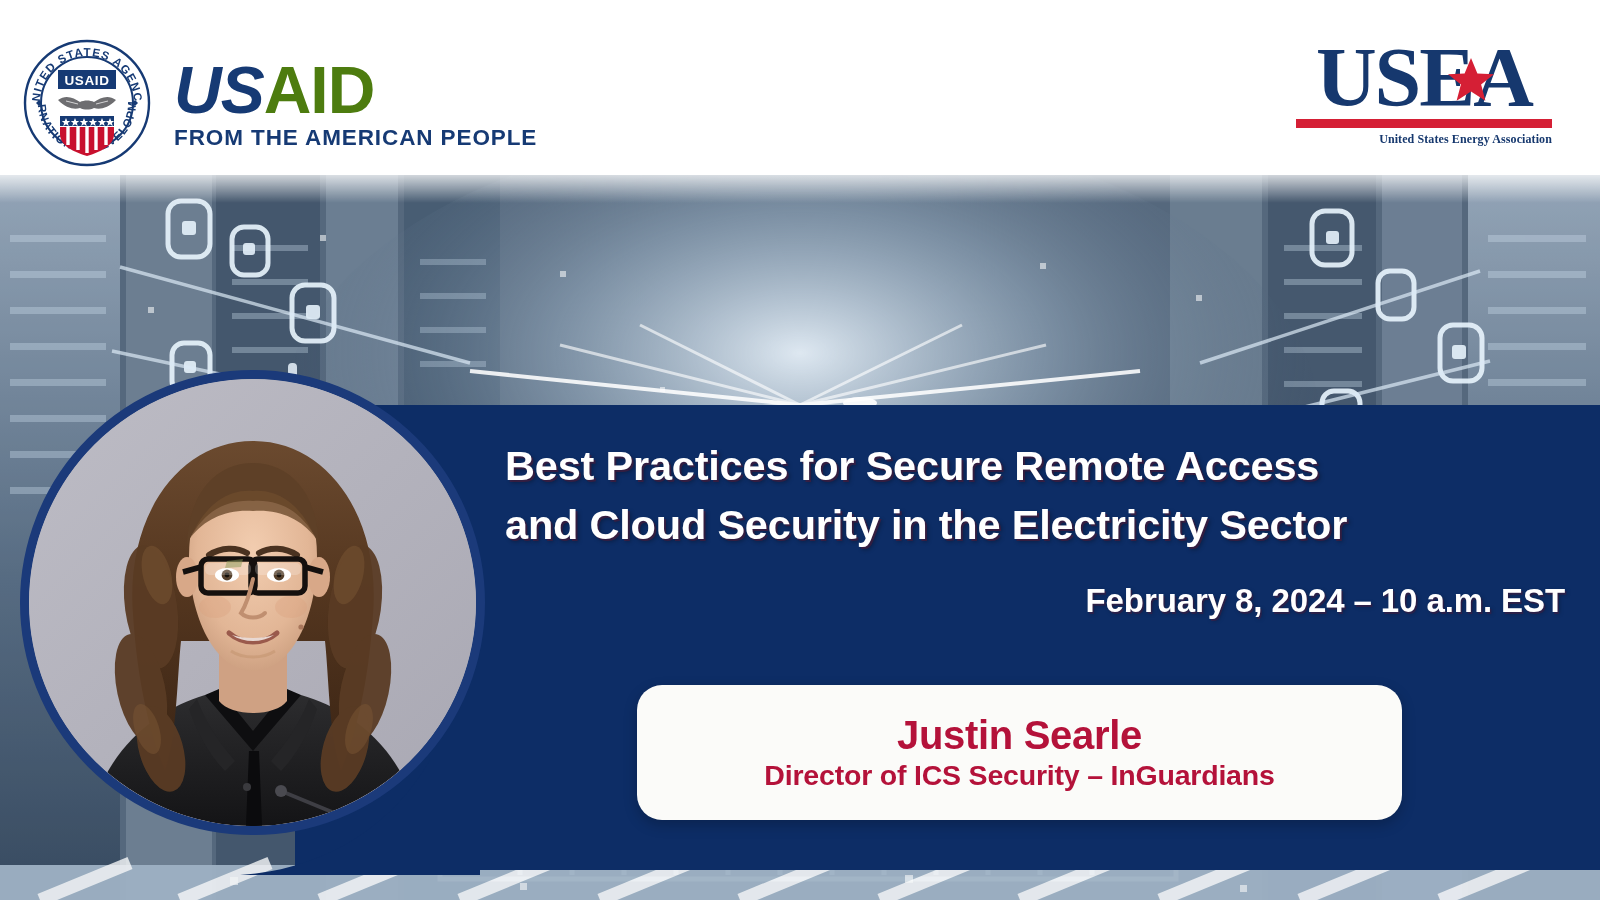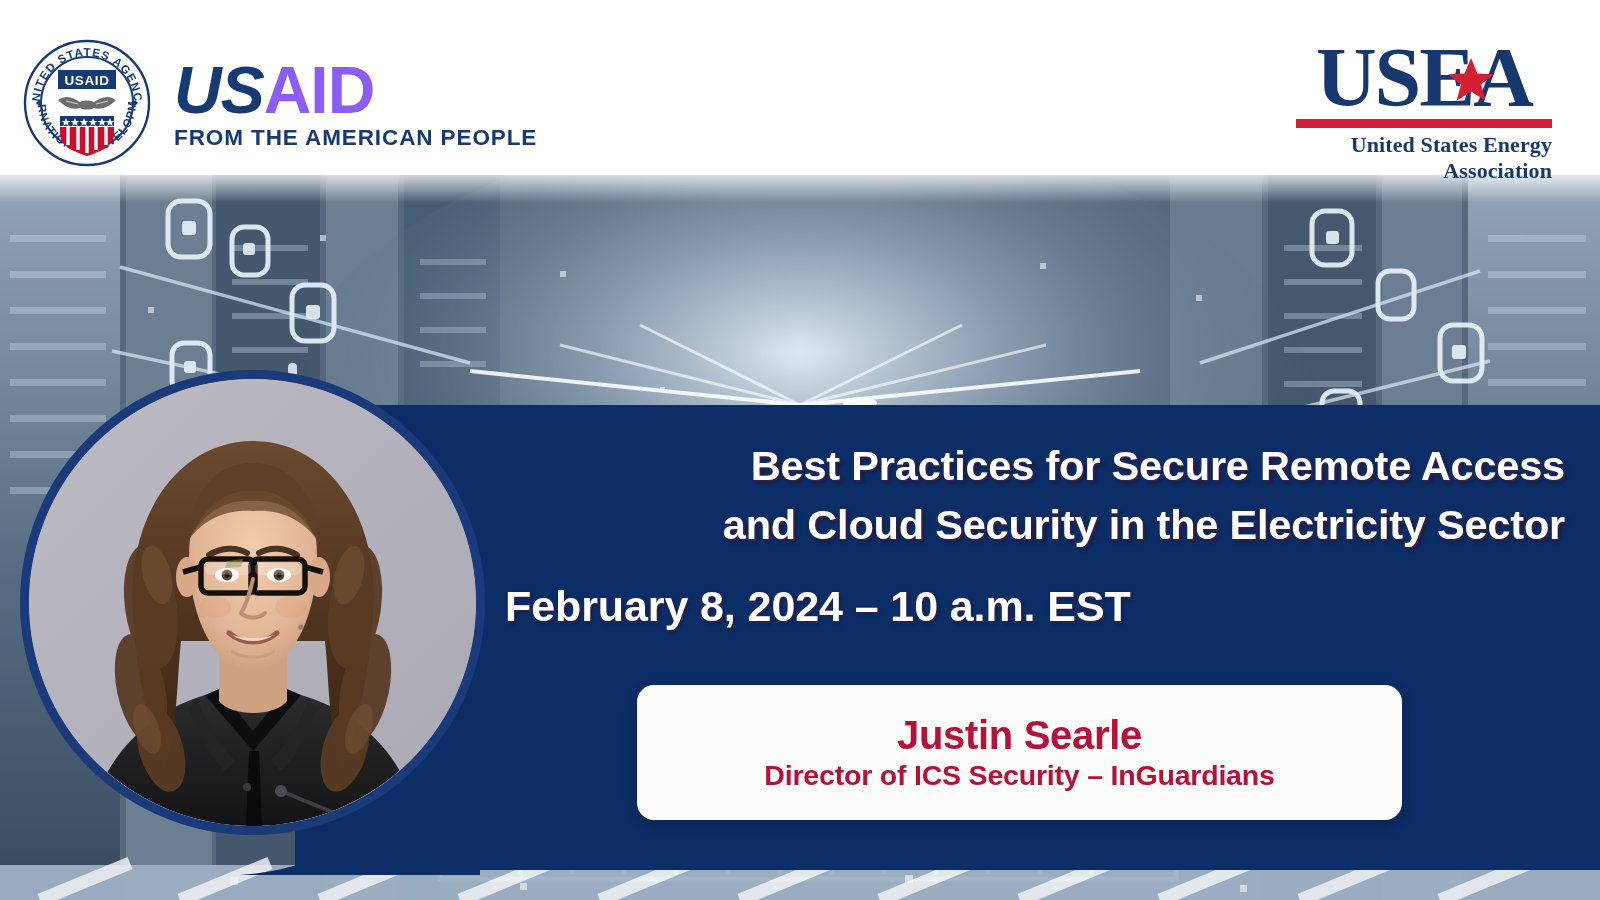--- a/index.html
+++ b/index.html
@@ -14,61 +14,61 @@
 
   
   .usaid-block { position:absolute; left:22px; top:38px; display:flex; align-items:center; gap:22px; }
   .seal { position:relative; width:130px; height:130px; flex:none; }
 
   
   .usaid-word { position:relative; top:2px; }
   .usaid-main { font-size:66px; font-weight:700; letter-spacing:-1px; line-height:0.95;
     font-family:"Liberation Sans","DejaVu Sans",sans-serif; }
   .usaid-us { color:#163a74;font-style:italic; }
-  .usaid-aid { color:#8b5cf6; }
+  .usaid-aid { color:#4d7c0f; }
   .usaid-sub { margin-top:4px; font-size:22.5px; font-weight:700; color:#163a74;
     letter-spacing:0.9px; }
 
   
   .usea-block { position:absolute; right:48px; top:40px; width:256px; text-align:right; }
   .usea-mark { position:relative; height:78px; }
   .usea-bar { height:9px; background:#d51f35; margin-top:1px; }
-  .usea-sub { margin-top:4px; font-size:22px; font-weight:700; color:#16386e;
+  .usea-sub { margin-top:4px; font-size:12px; font-weight:700; color:#16386e;
     font-family:"Liberation Serif","DejaVu Serif",serif; letter-spacing:0.1px; }
 
   
   .bg { position:absolute; left:0; top:175px; width:1600px; height:725px; overflow:hidden;
     background:
       linear-gradient(180deg, rgba(255,255,255,.55) 0%, rgba(255,255,255,0) 10%),
       linear-gradient(100deg,#6d7d90 0%, #8b9aab 16%, #5f7governance 16%, #44576c 30%, #7f90a3 46%, #34485f 62%, #7c8d9f 78%, #40546b 92%, #6c7d90 100%),
       #5d6f83;
     z-index:5; }
   .bg svg { position:absolute; left:0; top:0; }
 
   
   .navy { position:absolute; left:295px; top:405px; width:1305px; height:465px;
     background:#0d2d66; z-index:20; }
   
   .navy-cut { position:absolute; left:240px; top:760px; width:240px; height:115px;
     z-index:21; pointer-events:none; }
 
   .content { position:absolute; left:295px; top:405px; width:1305px; height:465px; z-index:30; }
 
-  .title { position:absolute; left:210px; top:32px; width:1060px; text-align:right;
+  .title { position:absolute; left:210px; top:32px; width:1060px; text-align:left;
     color:#ffffff; font-size:41.5px; font-weight:700; line-height:1.42;
     letter-spacing:-0.2px;
     text-shadow:2px 2px 0 rgba(120,20,40,.38), 3px 3px 4px rgba(0,0,0,.30); }
 
-  .date { position:absolute; left:210px; top:177px; width:1060px; text-align:left;
-    color:#ffffff; font-size:43px; font-weight:700; letter-spacing:-0.1px;
+  .date { position:absolute; left:210px; top:177px; width:1060px; text-align:right;
+    color:#ffffff; font-size:33px; font-weight:700; letter-spacing:-0.1px;
     text-shadow:1.5px 1.5px 0 rgba(120,20,40,.30), 2px 2px 4px rgba(0,0,0,.26); }
 
   
   .speaker-card { position:absolute; left:342px; top:280px; width:765px; height:135px;
-    background:#fbfbf9; border-radius:17px;
+    background:#fbfbf9; border-radius:25px;
     box-shadow:0 5px 14px rgba(0,0,0,.22);
     display:flex; flex-direction:column; align-items:center; justify-content:center; }
   .speaker-name { color:#b4123a; font-size:40px; font-weight:700; line-height:1.12;
     letter-spacing:-0.3px; }
   .speaker-role { color:#b4123a; font-size:28.5px; font-weight:700; line-height:1.2;
     margin-top:0; letter-spacing:-0.2px; }
 
   
   .portrait { position:absolute; left:20px; top:370px; width:465px; height:465px;
     border-radius:50%; overflow:hidden; border:9px solid #1b3a7a;

